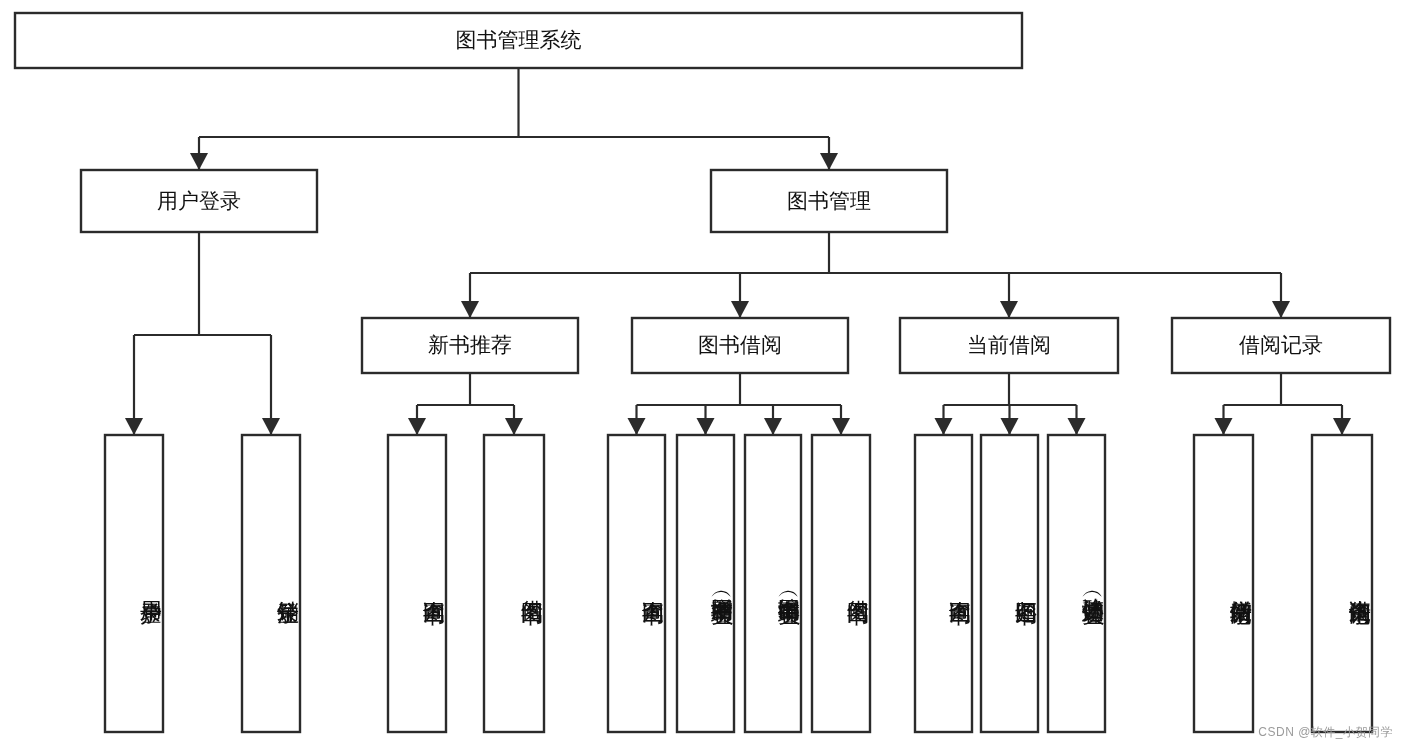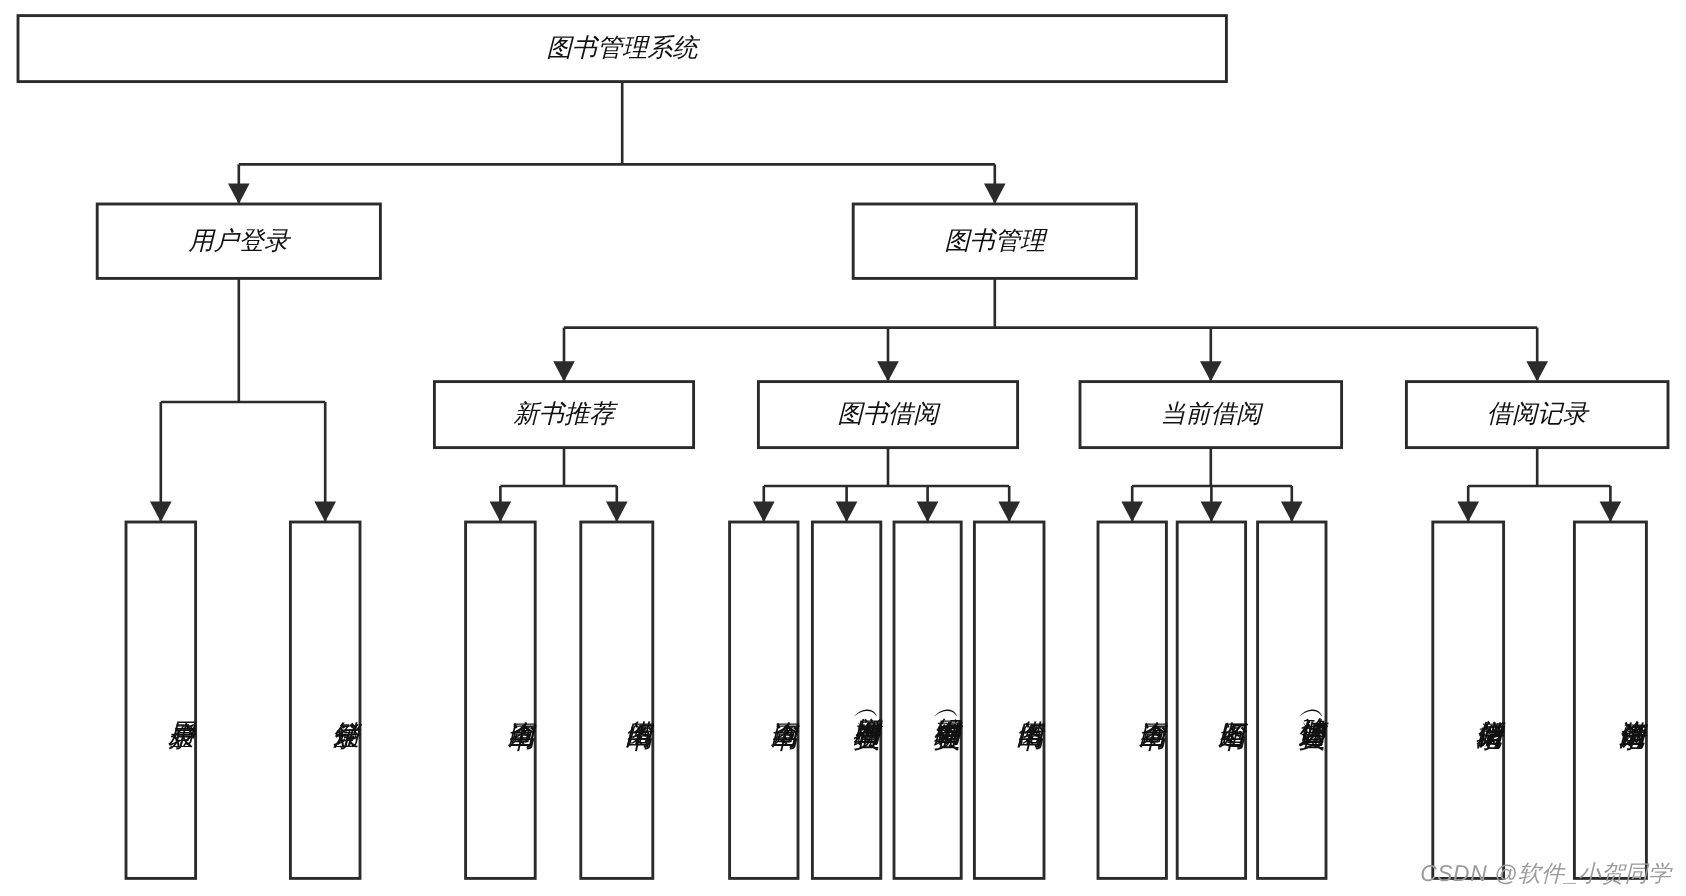--- a/index.html
+++ b/index.html
@@ -11,21 +11,20 @@
     width: 1405px;
     height: 747px;
     font-family: "Liberation Sans", "DejaVu Sans", sans-serif;
     overflow: hidden;
     position: relative;
   }
   #diagram-root {
     position: relative;
     width: 1405px;
     height: 747px;
-    font-style: italic;
   }
   svg.flow {
     position: absolute;
     left: 0;
     top: 0;
     width: 1405px;
     height: 747px;
   }
   .node-box {
     fill: #ffffff;
@@ -47,21 +46,21 @@
     fill: #111111;
     font-size: 21px;
     text-anchor: middle;
     dominant-baseline: middle;
   }
   .watermark {
     position: absolute;
     right: 12px;
     bottom: 6px;
     font-family: "Liberation Sans", "DejaVu Sans", sans-serif;
-    font-size: 19px;
+    font-size: 12px;
     color: #9b9b9b;
     letter-spacing: 0.5px;
     white-space: nowrap;
     user-select: none;
   }
   .vlabel-wrap {
     position: absolute;
     display: flex;
     align-items: flex-start;
     justify-content: center;

